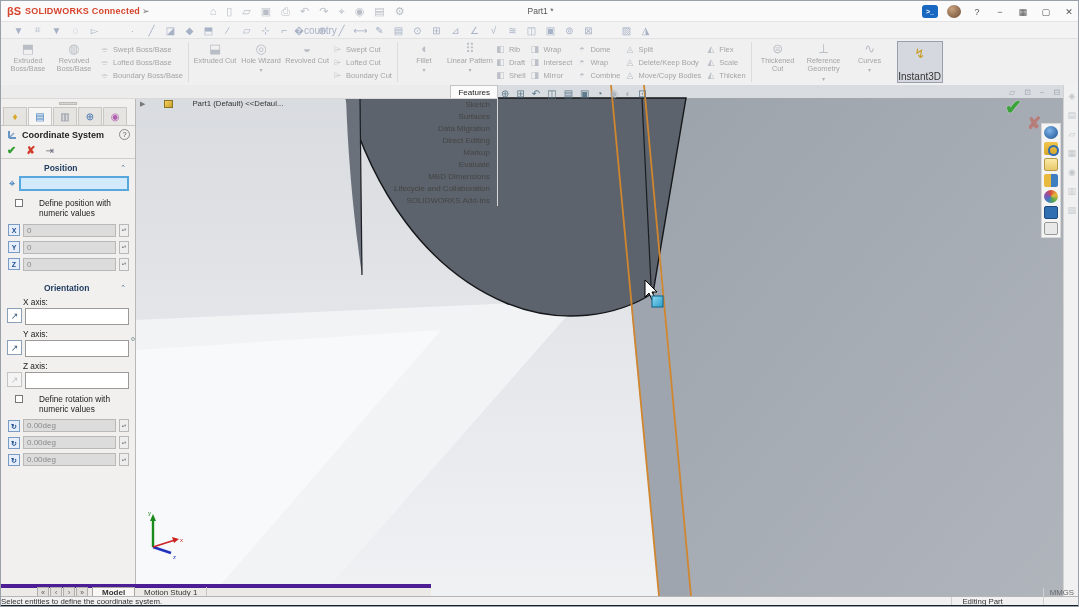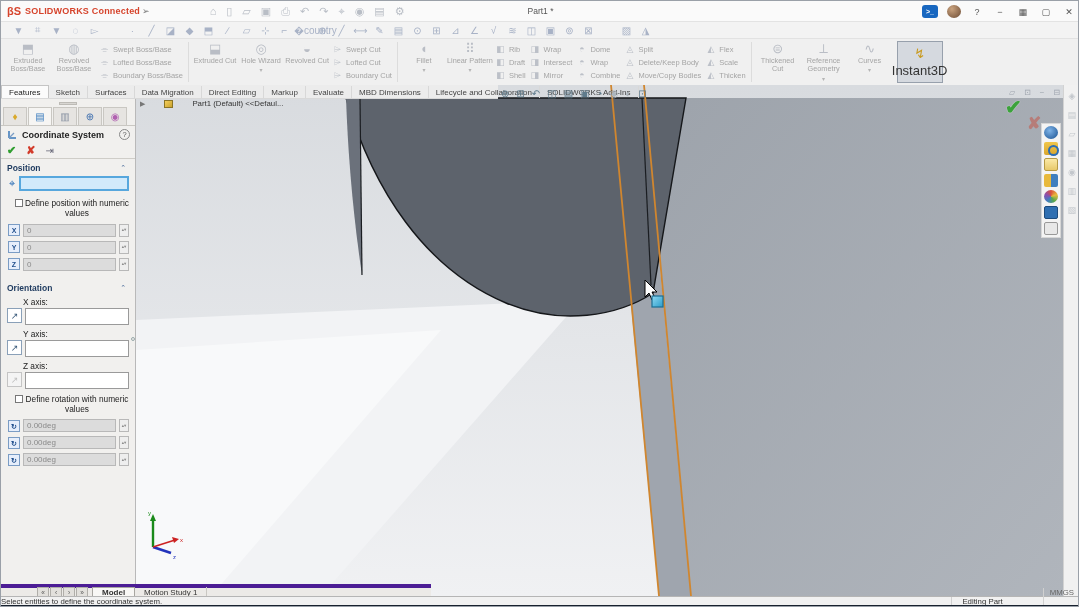--- a/index.html
+++ b/index.html
@@ -30,23 +30,23 @@
   .rb-big{width:46px;display:flex;flex-direction:column;align-items:center;padding-top:3px;cursor:default;}
   .rb-big .rb-ico{font-size:13px;color:#b9bdc5;line-height:14px;height:14px;}
   .rb-big .rb-label{font-size:7.3px;color:#a5a5a5;text-align:center;line-height:1.15;margin-top:1px;}
   .rb-big .rb-caret{font-size:6px;color:#b5b5b5;margin-top:1px;}
   .rb-stack{display:flex;flex-direction:column;justify-content:space-between;padding:4px 2px;}
   .rs-item{display:flex;align-items:center;gap:3px;height:12px;cursor:default;}
   .rs-item .rs-ico{font-size:9px;color:#bcc0c8;width:11px;text-align:center;}
   .rs-item .rs-label{font-size:7.5px;color:#a5a5a5;white-space:nowrap;}
   .rb-instant{width:46px;margin:2px 2px 2px 4px;background:#d5d9df;border:1px solid #97a0ac;display:flex;flex-direction:column;align-items:center;padding-top:4px;}
   .rb-instant .rb-ico{font-size:13px;color:#c99a1e;height:15px;}
-  .rb-instant .rb-label{font-size:13px;color:#333;margin-top:2px;}
-  
-  #tabbar{position:absolute;left:0;top:84px;width:497px;height:14px;background:#ececec;display:flex;align-items:flex-end;border-bottom:1px solid #d9d9d9;}
+  .rb-instant .rb-label{font-size:10px;color:#333;margin-top:10px;}
+  
+  #tabbar{position:absolute;left:0;top:84px;width:497px;height:14px;background:#ececec;display:flex;align-items:flex-end;border-bottom:1px solid #d9d9d9;flex-direction:column;}
   .cmd-tab{font-size:8px;color:#444;padding:2px 7px 1px 7px;border-right:1px solid #d8d8d8;white-space:nowrap;cursor:default;}
   .cmd-tab.active{background:#fbfbfb;border:1px solid #c4c4c4;border-bottom:none;color:#222;}
   
   #headsup{position:absolute;left:500px;top:85px;height:14px;display:flex;align-items:center;gap:7px;}
   .hu-icon{font-size:10px;color:#5f7b8c;}
   .hu-icon.dim{color:#adb6bd;}
   #docctrl{position:absolute;left:1008px;top:85px;height:12px;display:flex;gap:9px;align-items:center;}
   .dc-icon{font-size:8px;color:#9fa6af;}
   
   #viewport{position:absolute;left:0;top:84px;width:1062px;height:511px;}
@@ -65,27 +65,27 @@
   .pm-tab{width:24px;display:flex;align-items:center;justify-content:center;border:1px solid #c9c7c2;border-bottom:none;background:#e6e4e1;font-size:10px;}
   .pm-tab.active{background:#f6f5f3;}
   .pm-t1{color:#d9a92c;} .pm-t2{color:#3f7fbf;} .pm-t3{color:#8a93a2;} .pm-t4{color:#3f6fae;} .pm-t5{color:#b05fb0;}
   #pm-titlerow{display:flex;align-items:center;height:17px;padding:0 5px;gap:4px;}
   #pm-title{font-weight:bold;font-size:9px;color:#222;flex:1;}
   #pm-help{width:11px;height:11px;border:1px solid #888;border-radius:50%;font-size:7.5px;color:#555;text-align:center;line-height:10px;}
   #pm-actions{display:flex;align-items:center;gap:10px;height:16px;padding-left:6px;border-bottom:1px solid #cfcdc8;}
   #pm-ok{color:#2f9e2f;font-size:11px;font-weight:bold;}
   #pm-cancel{color:#d23b2a;font-size:11px;font-weight:bold;}
   #pm-pin{color:#667;font-size:10px;}
-  .pm-section-hd{display:flex;align-items:center;padding:4px 9px 2px 6px;}
+  .pm-section-hd{display:flex;align-items:center;padding:4px 9px 2px 6px;margin-left:37px;}
   .pm-section-hd .hd-label{color:#1e3a5f;font-weight:bold;font-size:8.5px;flex:1;}
   .pm-section-hd .hd-chev{color:#4a6c9b;font-size:7px;}
   .pm-selrow{display:flex;align-items:center;gap:4px;padding:1px 6px 4px 8px;}
   .pm-selrow .sel-ico{color:#2a6db5;font-size:11px;}
   .pm-selbox{flex:1;height:15px;background:#d2eafb;border:2px solid #57a7dd;}
-  .pm-check{display:flex;gap:0;padding:3px 4px 3px 14px;text-align:center;}
+  .pm-check{display:flex;gap:16px;padding:3px 4px 3px 14px;}
   .pm-check .cb{width:8px;height:8px;border:1px solid #777;background:#fff;flex:none;margin-top:1px;}
   .pm-check .cb-label{font-size:8.3px;color:#222;line-height:1.25;}
   .numrow{display:flex;align-items:center;gap:3px;padding:2px 6px 2px 7px;}
   .numrow .axis-ico{width:12px;height:12px;background:#e6eefb;border:1px solid #7a9cc4;color:#1f4e8c;font-weight:bold;font-size:7px;text-align:center;line-height:11px;flex:none;}
   .numrow .num-input{flex:1;height:13px;background:#dcdcdc;border:1px solid #b8b8b8;color:#8a8a8a;font-size:8px;line-height:12px;padding-left:3px;overflow:hidden;}
   .numrow .spin{width:10px;height:13px;border:1px solid #b8b8b8;background:#eee;display:flex;flex-direction:column;align-items:center;justify-content:center;font-size:4.5px;color:#888;line-height:1;}
   .axis-block{padding:2px 6px 2px 6px;}
   .axis-label{font-size:8.3px;color:#222;margin-left:16px;margin-bottom:1px;}
   .axis-line{display:flex;align-items:flex-start;gap:3px;}
   .axis-btn{width:15px;height:15px;border:1px solid #8aa0b8;background:#fff;color:#3a5a7a;font-size:9px;text-align:center;line-height:14px;flex:none;}

